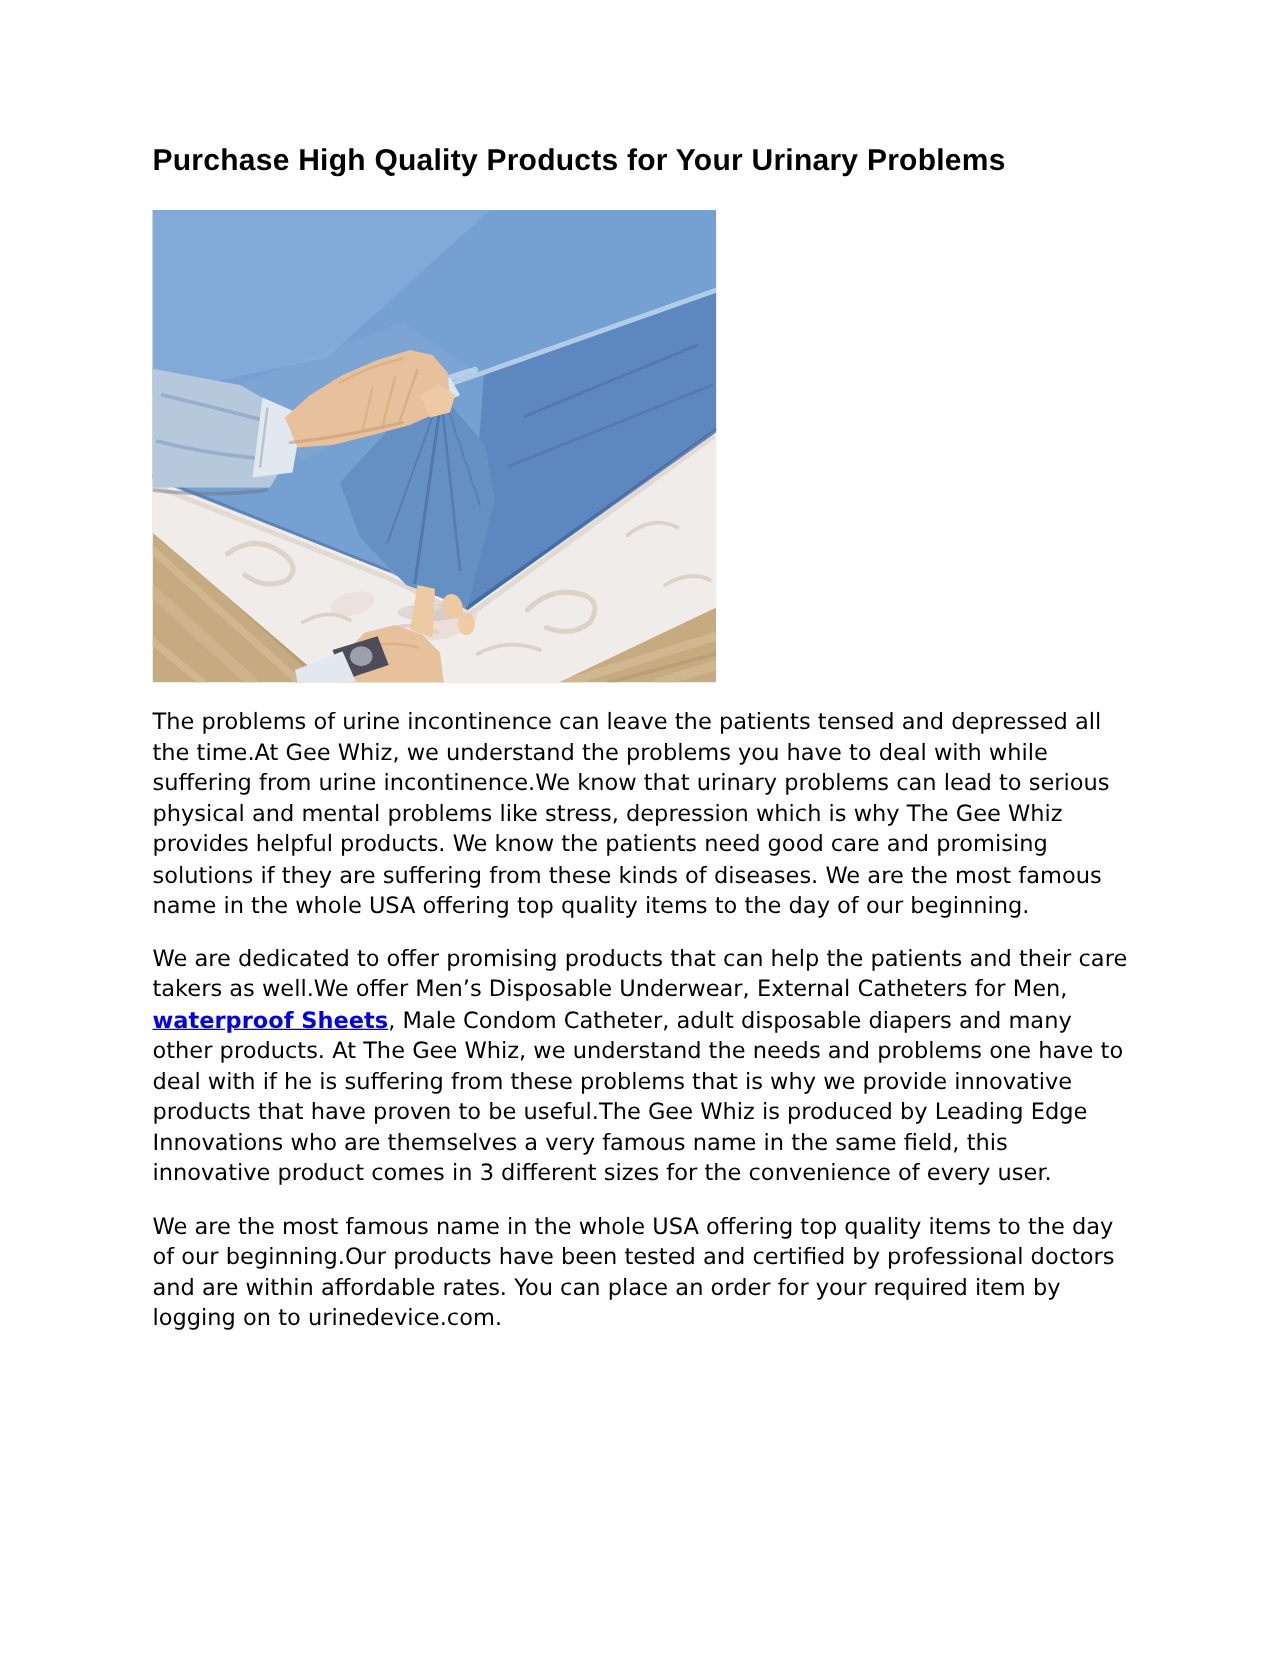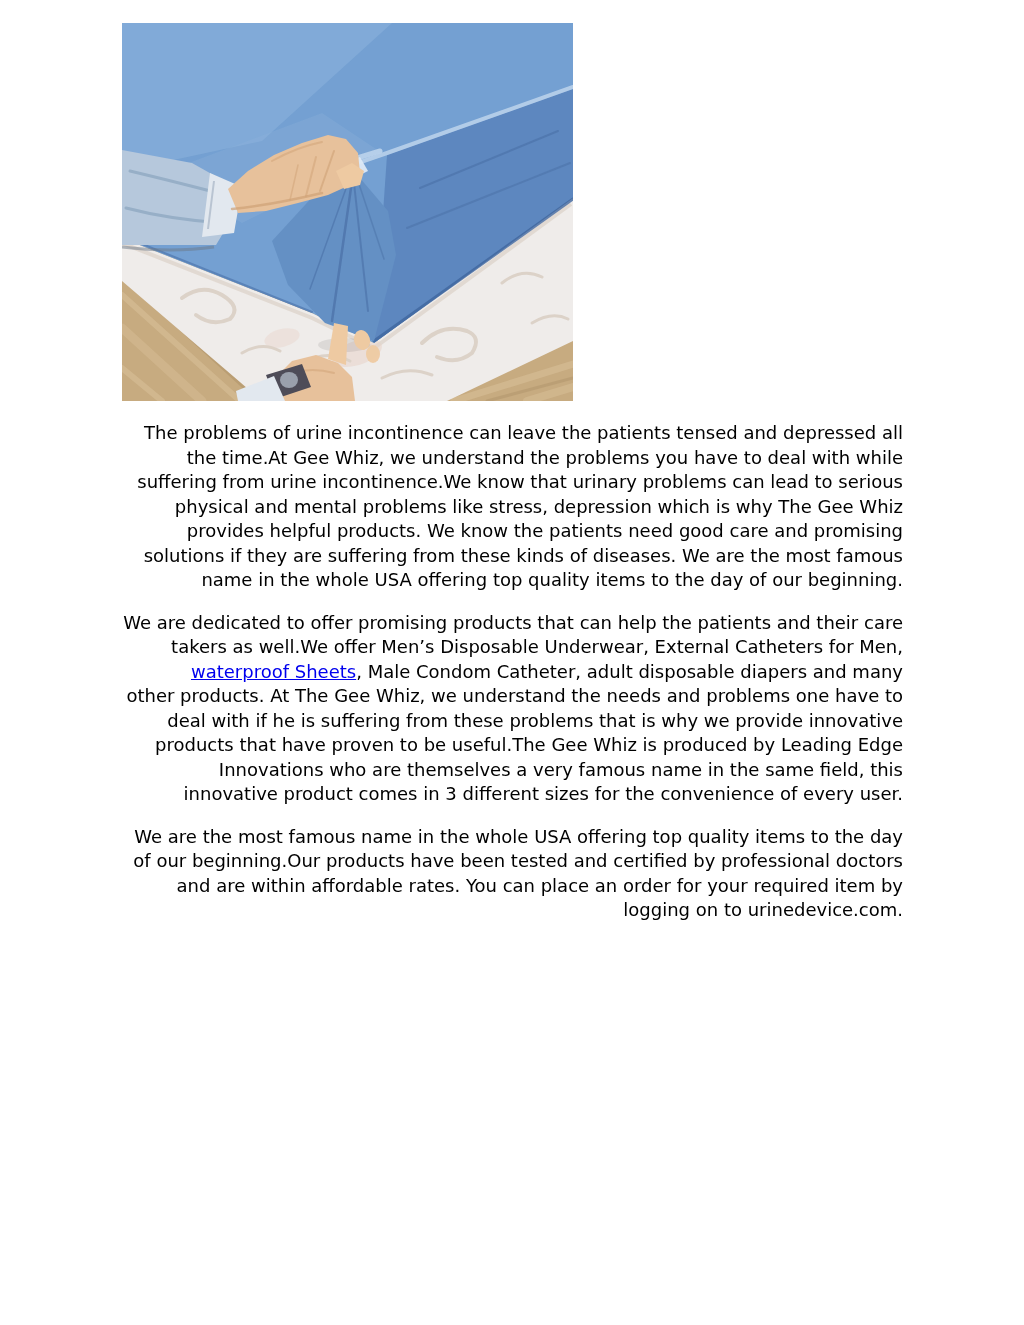--- a/index.html
+++ b/index.html
@@ -17,24 +17,24 @@
     font-weight:bold;font-size:24px;line-height:33px;
     letter-spacing:.2px;white-space:nowrap;
     color:var(--text,#000);
   }
   .hero{
     width:451px;height:378px;margin-top:23px;
     line-height:0;
   }
   .hero svg{width:451px;height:378px;display:block;}
   .body-text{margin-top:20px;font-size:18px;line-height:24.5px;}
-  .body-text p{margin:0 0 18px 0;text-align:right;}
+  .body-text p{margin:0 0 18px 0;}
   .body-text a{
     color:var(--link,#0000ee);
-    font-weight:normal;text-decoration:underline;cursor:pointer;margin-left:44px;
+    font-weight:bold;text-decoration:underline;cursor:pointer;
   }
   .body-text strong{font-weight:normal;}
 
   
   .c-floor{fill:var(--floor)}
   .s-floorlight{stroke:var(--floor_light);fill:none;stroke-linecap:round}
   .s-floordark{stroke:var(--floor_dark);fill:none;stroke-linecap:round}
   .c-mattress{fill:var(--mattress)}
   .s-pattern{stroke:var(--mattress_pattern);fill:none;stroke-linecap:round}
   .c-pattern2{fill:var(--mattress_pattern2)}
@@ -53,20 +53,21 @@
   .s-sleevefold{stroke:var(--sleeve_fold);fill:none;stroke-linecap:round}
   .c-cuff{fill:var(--cuff)}
   .c-watch{fill:var(--watch)}
   .c-watchface{fill:var(--watch_face)}
 </style>
 </head>
 <body>
 
 <div class="content">
 
+  <h1 class="page-title">Purchase High Quality Products for Your Urinary Problems</h1>
 
   <div class="hero" role="img" aria-label="Hands stretching a blue waterproof fitted sheet over the corner of a mattress with white floral ticking, on a wooden floor">
     <svg viewBox="0 0 451 378" preserveAspectRatio="none">
 
       <g>
         <rect class="c-floor" x="0" y="0" width="451" height="378"></rect>
         <path class="s-floorlight" stroke-width="6" opacity=".5" d="M0,272 L118,378"></path>
         <path class="s-floorlight" stroke-width="9" opacity=".4" d="M0,305 L80,378"></path>
         <path class="s-floorlight" stroke-width="6" opacity=".5" d="M0,345 L40,378"></path>
         <path class="s-floordark" stroke-width="3" opacity=".45" d="M8,260 L130,372"></path>

